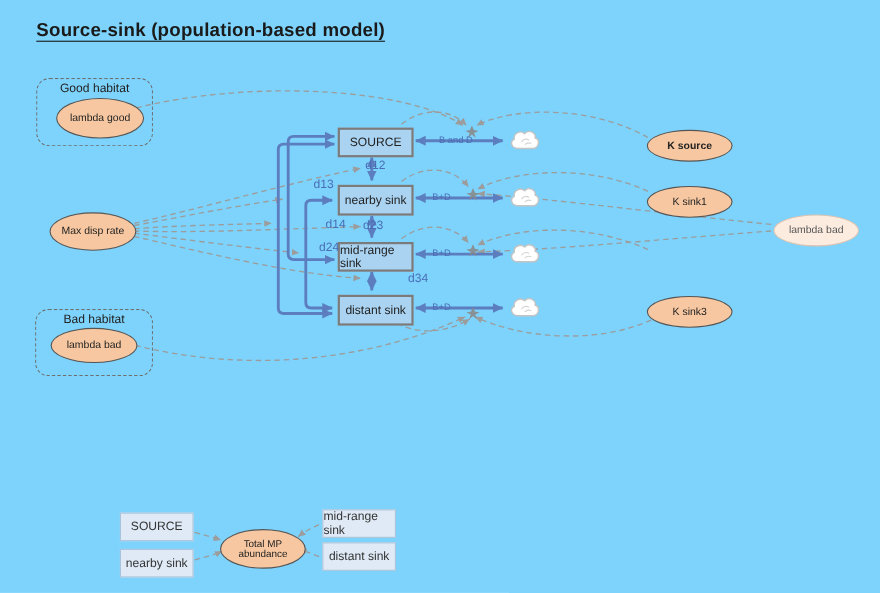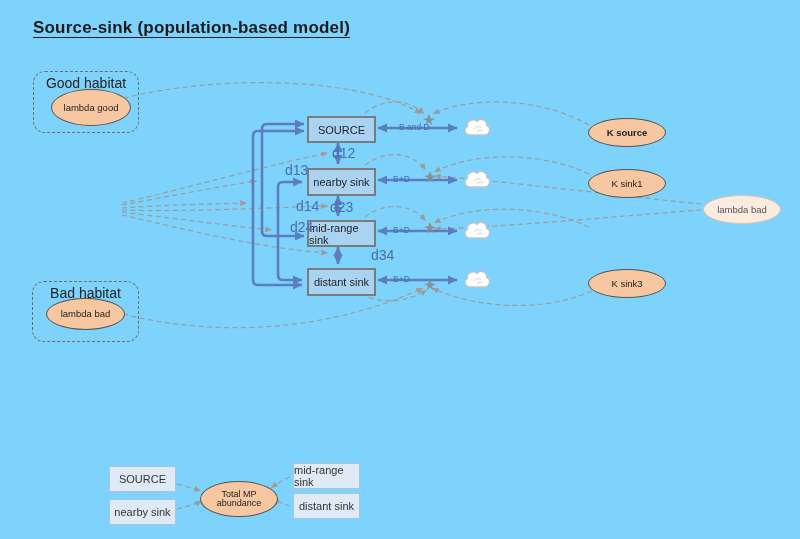--- a/index.html
+++ b/index.html
@@ -3,30 +3,30 @@
 <meta charset="utf-8">
 <style>
   html,body{margin:0;padding:0;background:#fff;}
   #canvas{position:relative;width:800px;height:539px;background:#7dd3fc;
           font-family:"Liberation Sans",sans-serif;overflow:hidden;}
   #wires{position:absolute;left:0;top:0;width:800px;height:539px;}
   .abs{position:absolute;}
   .title{font-size:17px;font-weight:600;color:#1a1a1a;text-decoration:underline;
          text-underline-offset:4px;letter-spacing:.2px;}
   .group-box{border:1.6px dashed #6e6e6e;border-radius:12px;background:transparent;}
-  .group-label{font-size:14px;color:#222;text-align:center;}
+  .group-label{font-size:11px;color:#222;text-align:center;}
   .conv{border:1.4px solid #555;border-radius:50%;background:#f6c7a0;
         display:flex;align-items:center;justify-content:center;
         font-size:9.5px;color:#222;text-align:center;line-height:1.05;}
   .conv.ghost{background:#fcece0;border-color:#dcc2b0;color:#555;}
   .stock{background:#aad3f2;border:2px solid #7b7b7b;display:flex;align-items:center;
          justify-content:center;font-size:11px;color:#222;}
   .stock.ghost-stock{background:#dfeaf6;border:1.4px solid #a9c4dc;color:#333;}
   .flow-label{font-size:8.5px;color:#4a6db5;text-align:left;white-space:nowrap;}
-  .d-label{font-size:14px;color:#4a6db5;white-space:nowrap;}
+  .d-label{font-size:11px;color:#4a6db5;white-space:nowrap;}
 </style>
 </head>
 <body>
 
 <div id="canvas">
 
   <svg id="wires" viewBox="0 0 800 539" xmlns="http://www.w3.org/2000/svg">
     <defs>
       <marker id="ga" viewBox="0 0 10 10" refX="9" refY="5" markerUnits="userSpaceOnUse" markerWidth="7.5" markerHeight="7.5" orient="auto-start-reverse">
         <path d="M0,1 L9,5 L0,9 z" fill="#9c9c9c"></path>
@@ -107,20 +107,21 @@
     </g>
   </svg>
 
   <div class="abs title" style="left:33px;top:18px;">Source-sink (population-based model)</div>
 
   <div class="abs group-box" style="left:33px;top:71px;width:104px;height:60px;">
     <div class="abs group-label" style="left:0;top:3px;width:104px;">Good habitat</div>
     <div class="abs conv" style="left:17px;top:17px;width:78px;height:35px;">lambda good</div>
   </div>
 
+  <div class="abs conv" style="left:45px;top:193px;width:77px;height:33px;">Max disp rate</div>
 
   <div class="abs group-box" style="left:32px;top:281px;width:105px;height:59px;">
     <div class="abs group-label" style="left:0;top:3px;width:105px;">Bad habitat</div>
     <div class="abs conv" style="left:13px;top:16px;width:77px;height:30px;">lambda bad</div>
   </div>
 
   <div class="abs stock" style="left:307px;top:116px;width:65px;height:23px;">SOURCE</div>
   <div class="abs stock" style="left:307px;top:168px;width:65px;height:24px;">nearby sink</div>
   <div class="abs stock" style="left:307px;top:220px;width:65px;height:23px;">mid-range sink</div>
   <div class="abs stock" style="left:307px;top:268px;width:65px;height:24px;">distant sink</div>

